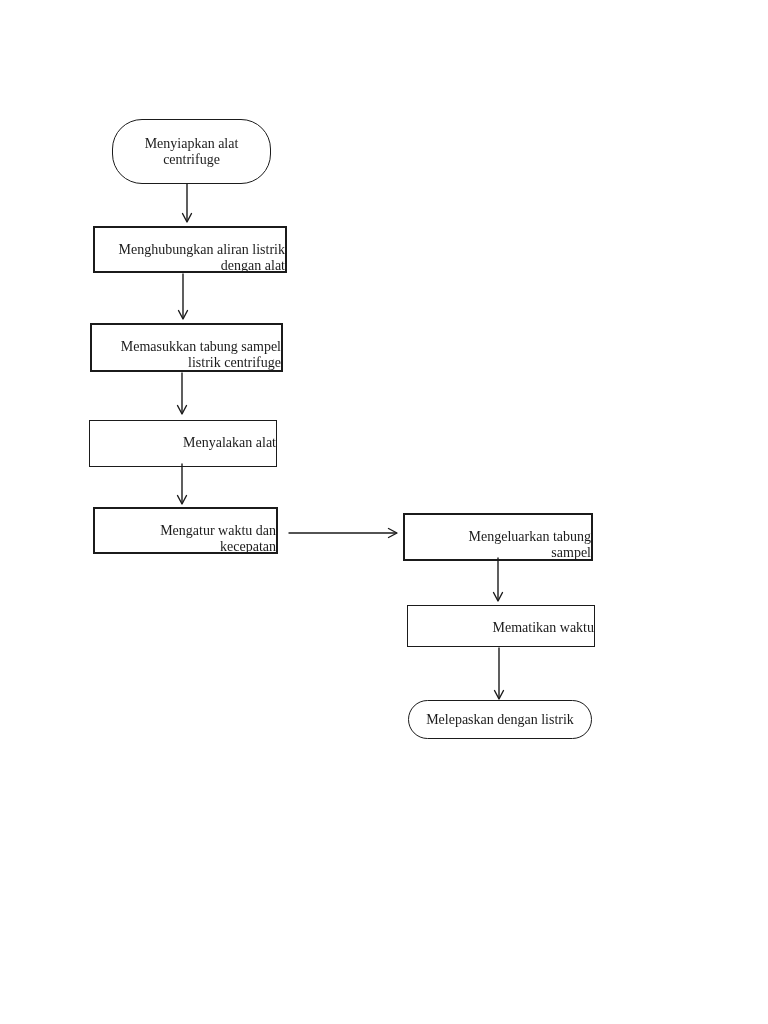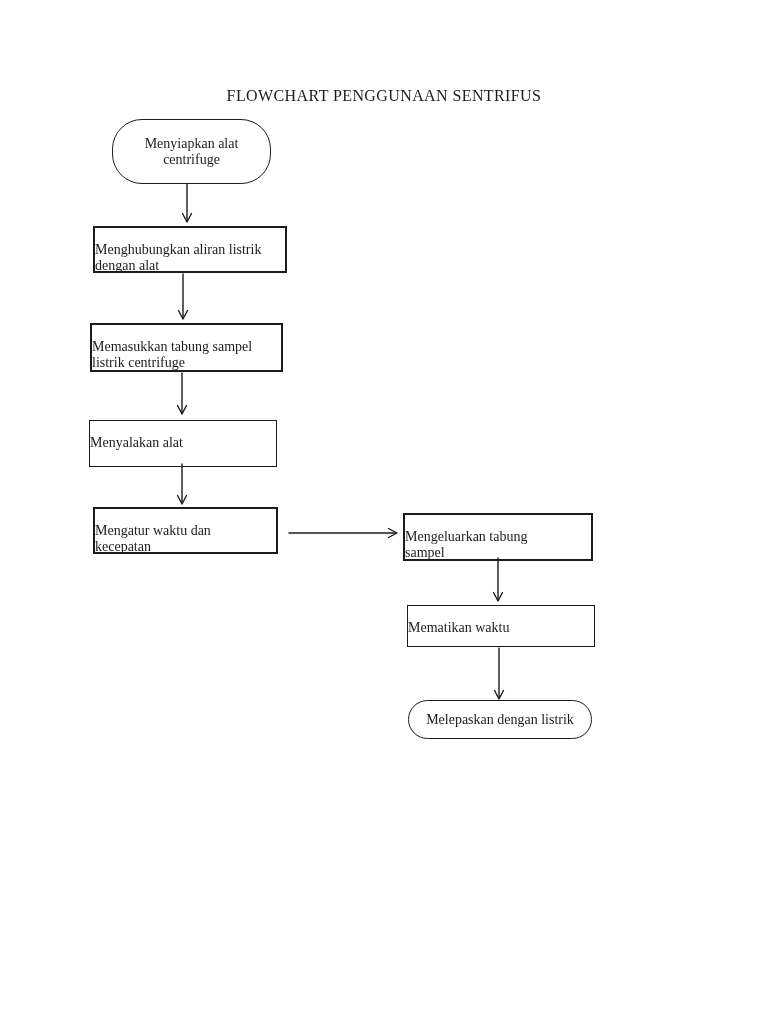--- a/index.html
+++ b/index.html
@@ -24,21 +24,21 @@
     text-align: center;
     font-size: 16px;
     letter-spacing: 0.4px;
     color: #1b1b1b;
     white-space: nowrap;
   }
   .node {
     position: absolute;
     box-sizing: border-box;
     background: #ffffff;
-    text-align: left;
+    text-align: right;
     font-size: 14px;
     line-height: 16px;
     color: #1b1b1b;
   }
   .node .ln { display: block; }
   .rect {
     border: 2px solid #1b1b1b;
     padding-top: 14px;
   }
   .rect.thin  { border-width: 1.4px; }
@@ -64,21 +64,20 @@
   #n5 { left: 93px;  top: 507px; width: 185px; height: 47px; }
   #n6 { left: 403px; top: 513px; width: 190px; height: 48px; }
   #n7 { left: 407px; top: 605px; width: 188px; height: 42px; }
   #n8 { left: 408px; top: 700px; width: 184px; height: 39px; border-radius: 20px; }
 </style>
 </head>
 <body>
 
 <div class="page">
 
-  <div class="title">FLOWCHART PENGGUNAAN SENTRIFUS</div>
 
   <div id="n1" class="node stadium">
     <span class="ln">Menyiapkan alat</span>
     <span class="ln">centrifuge</span>
   </div>
 
   <div id="n2" class="node rect">
     <span class="ln">Menghubungkan aliran listrik</span>
     <span class="ln">dengan alat</span>
   </div>

